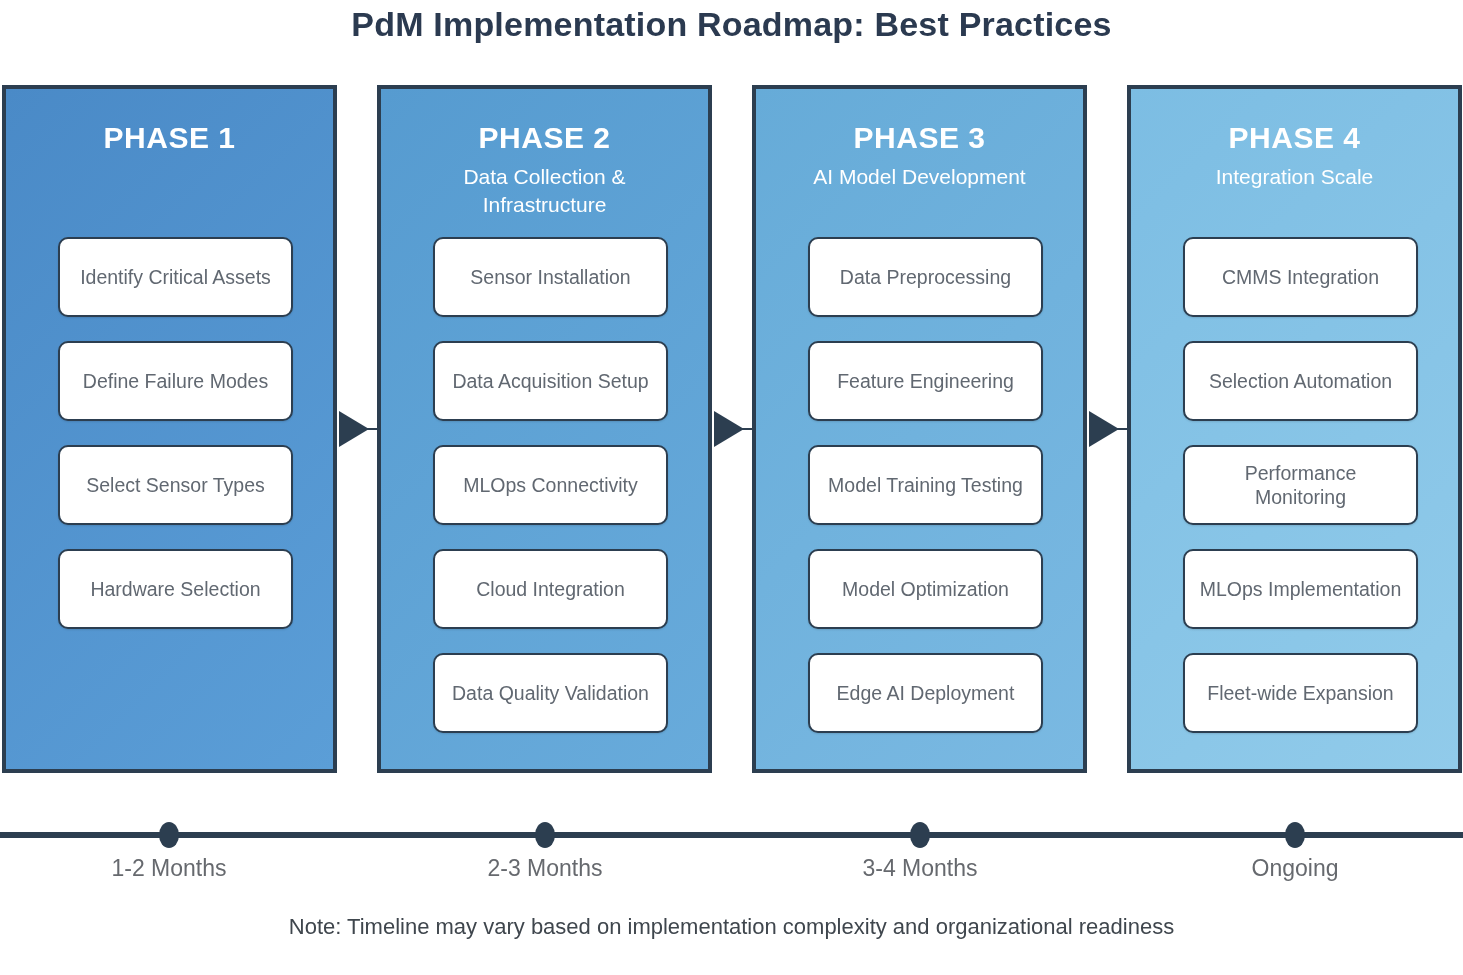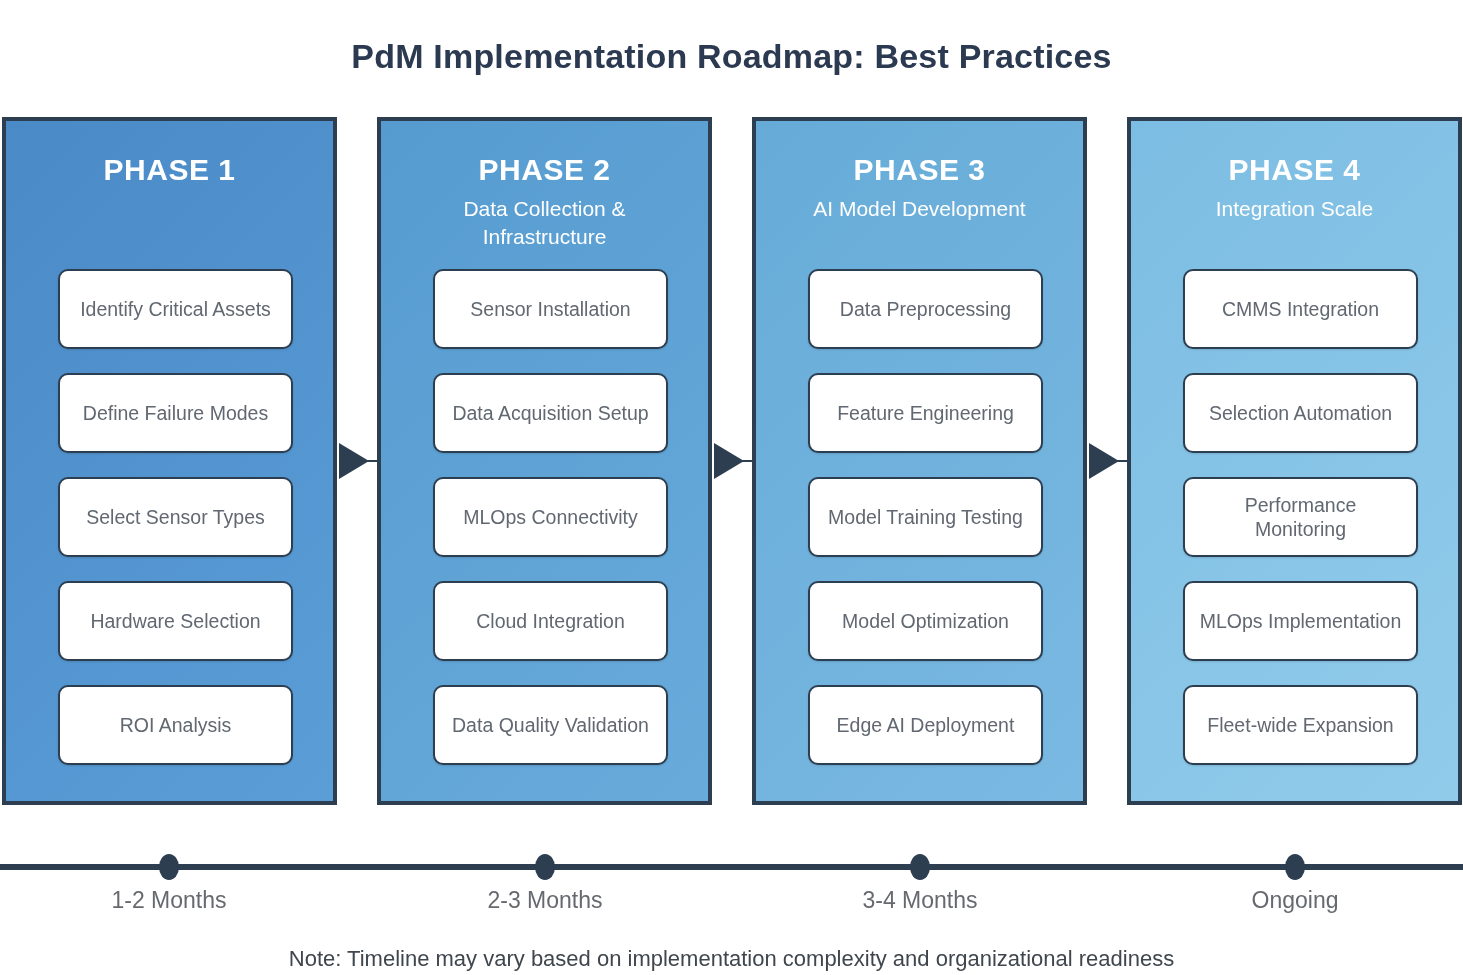--- a/index.html
+++ b/index.html
@@ -4,21 +4,21 @@
 <style>
   * { margin: 0; padding: 0; box-sizing: border-box; }
   html, body { background: #ffffff; }
   body {
     font-family: "Liberation Sans", sans-serif;
     width: 1463px; height: 975px;
     overflow: hidden;
   }
   .page { width: 1463px; height: 975px; position: relative; }
 
-  .title-wrap { height: 85px; text-align: center; padding-top: 5px; margin-top: 32px; }
+  .title-wrap { height: 85px; text-align: center; padding-top: 5px; }
   .page-title {
     font-size: 34px; font-weight: 700;
     color: var(--c-title, #2b3a50);
     letter-spacing: 0.2px;
   }
 
   .roadmap {
     display: flex; align-items: center;
     padding-left: 2px; height: 688px;
   }
@@ -90,23 +90,20 @@
           </div>
         <div class="task-card">
             <span class="task-label">Define Failure Modes</span>
           </div>
         <div class="task-card">
             <span class="task-label">Select Sensor Types</span>
           </div>
         <div class="task-card">
             <span class="task-label">Hardware Selection</span>
           </div>
-        <div class="task-card">
-            <span class="task-label">ROI Analysis</span>
-          </div>
       </div>
     </div>
 
     <div class="arrow-gap">
       <svg width="40" height="40" viewBox="0 0 40 40">
         <line x1="28" y1="20" x2="40" y2="20" stroke="#2c3e50" stroke-width="2"></line>
         <polygon points="2,2 32,20 2,38" fill="#2c3e50"></polygon>
       </svg>
     </div>
 

